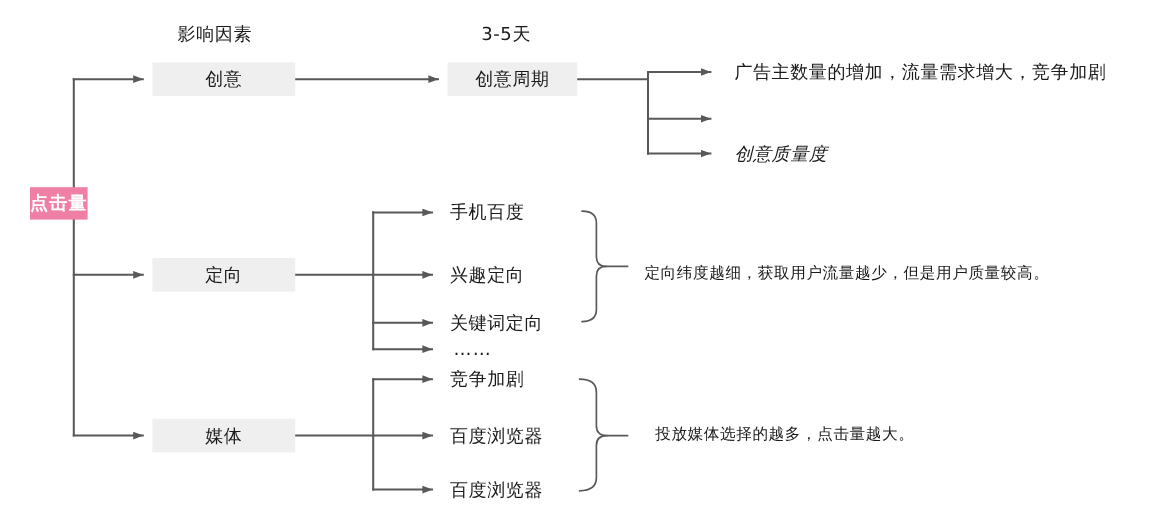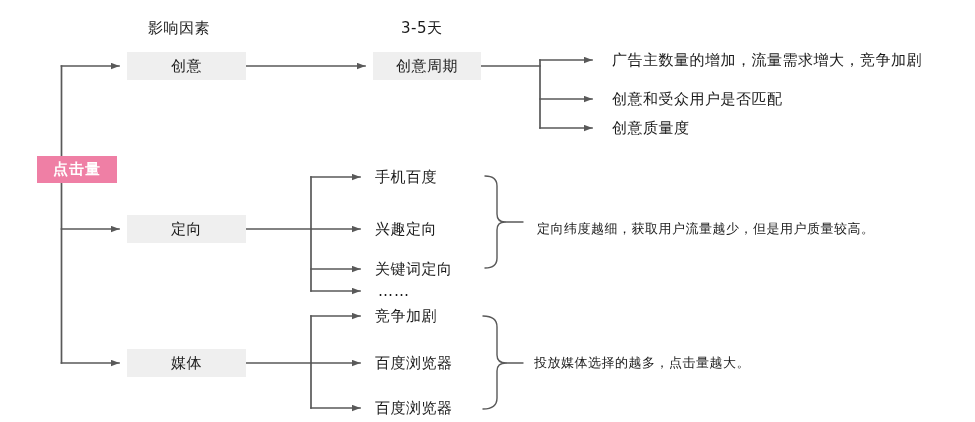--- a/index.html
+++ b/index.html
@@ -130,38 +130,37 @@
       <path d="M505,222 L523,222"></path>
 
       <path d="M483,316 Q497,316 497,327 L497,355 Q497,363 506,363 Q497,363 497,371 L497,398 Q497,409 483,409"></path>
       <path d="M506,363 L523,363"></path>
     </g>
   </svg>
 
   <div class="header-label" style="left:148px; top:21px;">影响因素</div>
   <div class="header-label" style="left:401px; top:21px;">3-5天</div>
 
-  <div class="node root" style="left:25px; top:156px; width:80px; height:27px;margin-left:12px;">点击量</div>
+  <div class="node root" style="left:25px; top:156px; width:48px; height:27px;">点击量</div>
 
   <div class="node boxed" style="left:127px; top:52px; width:119px; height:28px;">创意</div>
   <div class="node boxed" style="left:127px; top:215px; width:119px; height:28px;">定向</div>
   <div class="node boxed" style="left:127px; top:349px; width:119px; height:28px;">媒体</div>
 
   <div class="node boxed" style="left:373px; top:52px; width:108px; height:28px;">创意周期</div>
 
   <div class="leaf" style="left:612px; top:53px;">广告主数量的增加，流量需求增大，竞争加剧</div>
-  <div class="leaf" style="left:612px; top:92px;">创意和受众用户是否匹配</div>
-  <div class="leaf" style="left:612px; top:121px;">创意质量度</div>
+  <div class="leaf" style="left:612px; top:121px;font-style:italic;">创意质量度</div>
 
   <div class="leaf" style="left:375px; top:170px;">手机百度</div>
   <div class="leaf" style="left:375px; top:222px;">兴趣定向</div>
   <div class="leaf" style="left:375px; top:262px;">关键词定向</div>
   <div class="dots" style="left:378px; top:284px;">……</div>
 
   <div class="note" style="left:537px; top:222px;">定向纬度越细，获取用户流量越少，但是用户质量较高。</div>
 
   <div class="leaf" style="left:375px; top:309px;">竞争加剧</div>
   <div class="leaf" style="left:375px; top:356px;">百度浏览器</div>
   <div class="leaf" style="left:375px; top:401px;">百度浏览器</div>
 
-  <div class="note" style="left:534px; top:356px;">投放媒体选择的越多，点击量越大。</div>
+  <div class="note" style="left:546px; top:356px;">投放媒体选择的越多，点击量越大。</div>
 
 </div>
 
 </body></html>

